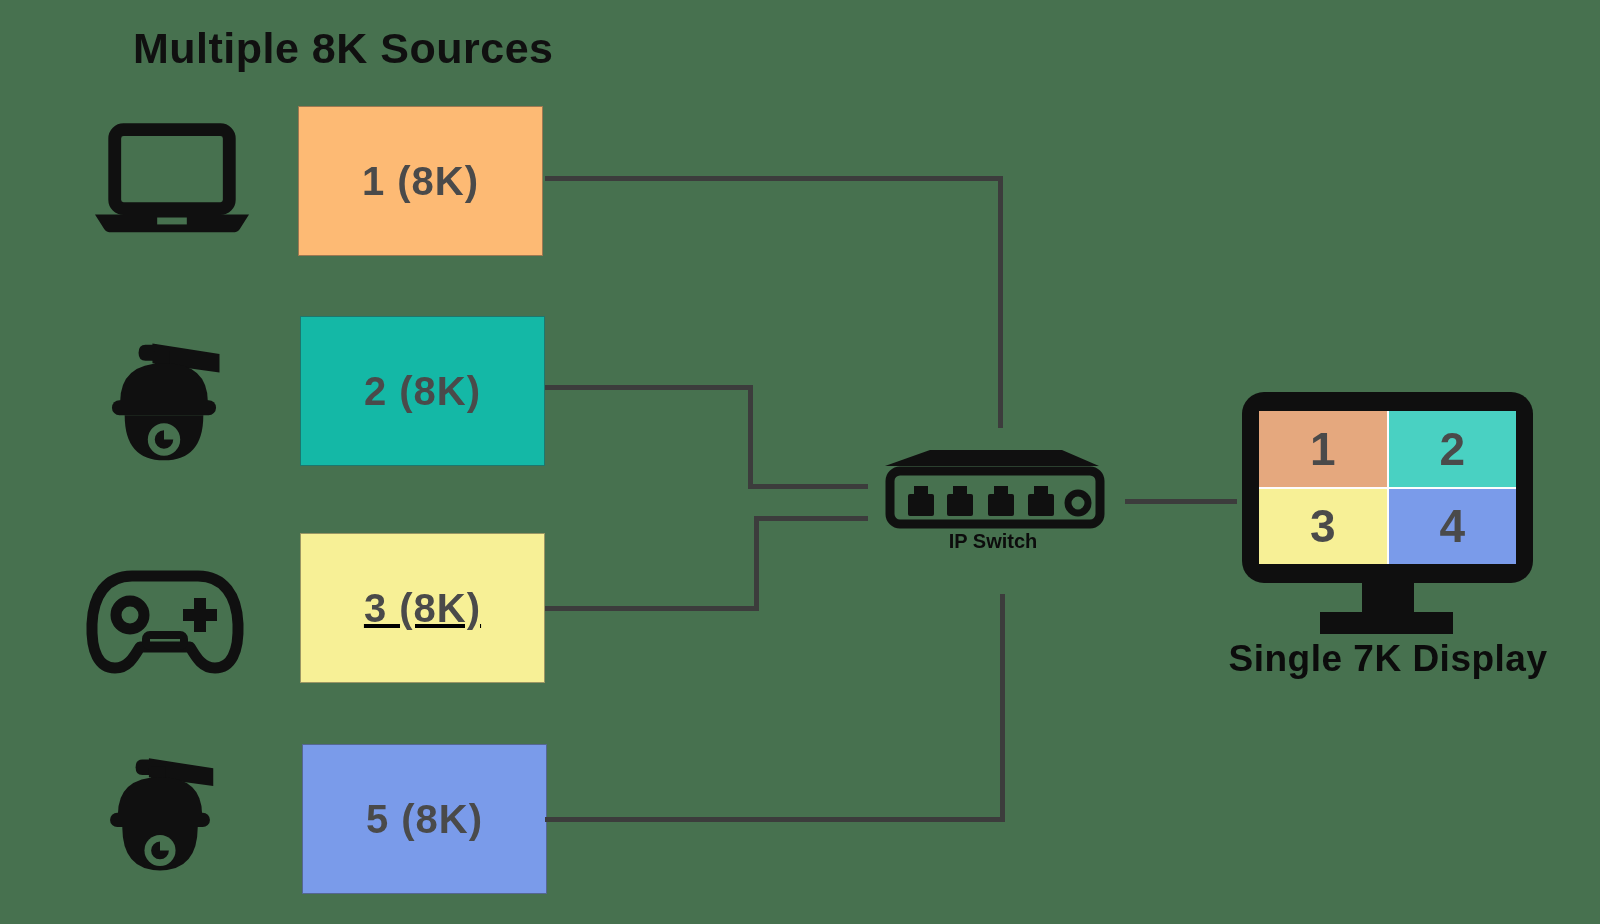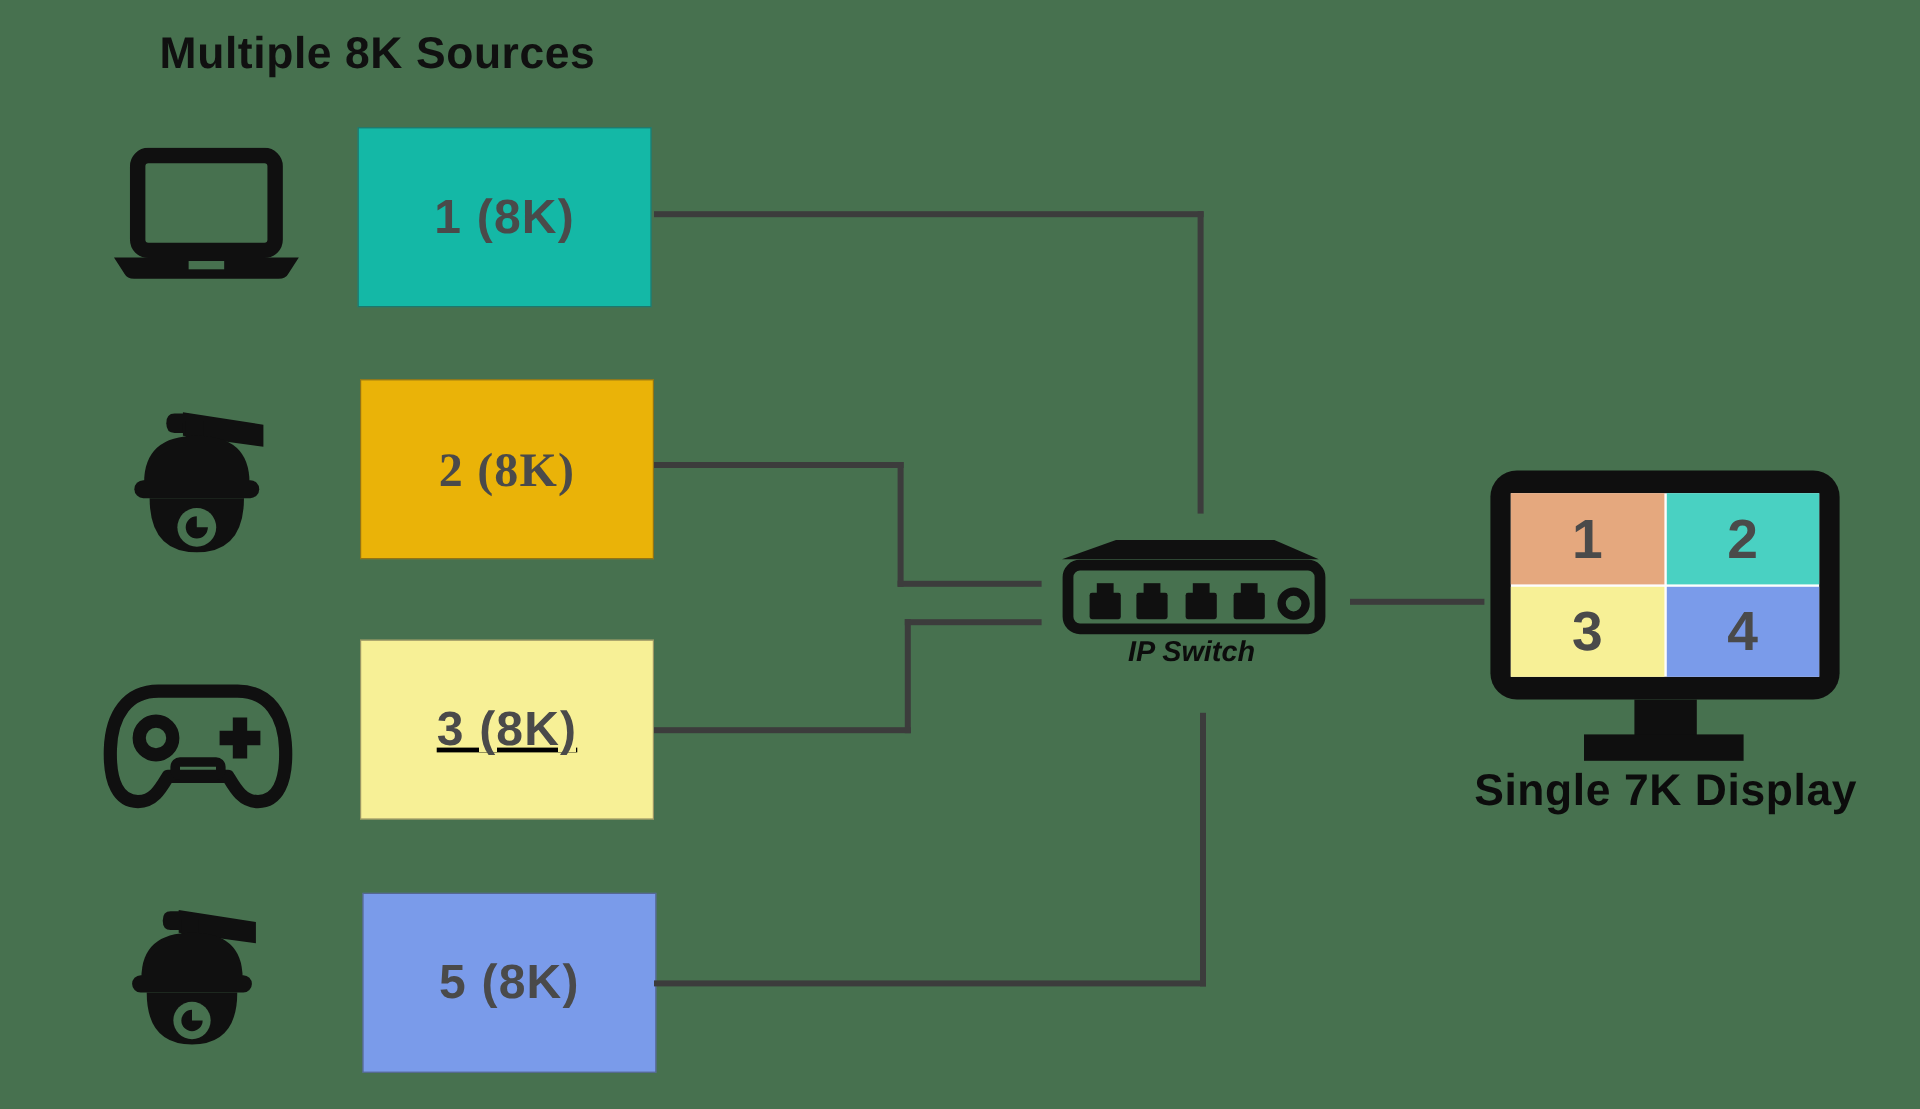--- a/index.html
+++ b/index.html
@@ -1,30 +1,30 @@
 <!DOCTYPE html>
 <html style="--bg: #47714F; --line: #3C3C3C;"><head>
 <meta charset="utf-8">
 <style>
   :root { --bg:#47714F; --line:#3C3C3C; --ink:#101010; }
   html,body{margin:0;padding:0;}
   body{font-family:"Liberation Sans", sans-serif; background:var(--bg);}
   .canvas{position:relative;width:1600px;height:924px;background:var(--bg);overflow:hidden;}
   .abs{position:absolute;}
 
-  .title{font-size:37px;font-weight:800;color:var(--ink);letter-spacing:.5px;white-space:nowrap;}
+  .title{font-size:43px;font-weight:800;color:var(--ink);letter-spacing:.5px;white-space:nowrap;}
 
   .src-box{width:245px;height:150px;display:flex;align-items:center;justify-content:center;
            border:1px solid rgba(40,40,40,.45);box-sizing:border-box;}
   .src-box span{font-size:40px;font-weight:800;letter-spacing:1px;}
 
   .cable{background:var(--line);}
 
   .switch-label,.display-label{font-weight:800;color:var(--ink);text-align:center;white-space:nowrap;}
-  .switch-label{font-size:24px;width:230px;font-style:italic;}
+  .switch-label{font-size:20px;width:230px;}
   .display-label{font-size:37px;width:346px;letter-spacing:.5px;}
 
   .bezel{width:291px;height:191px;background:#0f0f0f;border-radius:22px;}
   .screen{position:absolute;left:17px;top:19px;width:257px;height:153px;background:#fdfdfd;
           display:grid;grid-template-columns:1fr 1fr;grid-template-rows:1fr 1fr;gap:2px;}
   .quad{display:flex;align-items:center;justify-content:center;font-size:46px;font-weight:800;}
   .neck{width:52px;height:31px;background:#0f0f0f;}
   .base{width:133px;height:22px;background:#0f0f0f;}
 
   svg{display:block;}
@@ -72,24 +72,24 @@
       <path d="M40 3 L98 12 L98 28 L40 20 Z" style="fill:var(--ink)"></path>
       <rect x="42" y="10" width="13" height="26" style="fill:var(--ink)"></rect>
       <path d="M12 54 Q12 20 50 20 Q88 20 88 54 Z" style="fill:var(--ink)"></path>
       <rect x="5" y="52" width="90" height="13" rx="6.5" style="fill:var(--ink)"></rect>
       <path d="M16 65 L84 65 Q84 104 50 104 Q16 104 16 65 Z" style="fill:var(--ink)"></path>
       <circle cx="50" cy="86" r="14" style="fill:var(--bg)"></circle>
       <path d="M50 78 A8 8 0 1 0 58 86 L50 86 Z" style="fill:var(--ink)"></path>
     </svg>
   </div>
 
-  <div class="abs src-box" style="left: 298px; top: 106px; background-color: #14b8a6;">
+  <div class="abs src-box" style="left: 298px; top: 106px; background-color: #fdba74;">
     <span style="color: rgb(74, 74, 74);">1 (8K)</span>
   </div>
-  <div class="abs src-box" style="left: 300px; top: 316px; background-color: #eab308; font-family: Liberation Serif, serif;">
+  <div class="abs src-box" style="left: 300px; top: 316px; background-color: #14b8a6;">
     <span style="color: rgb(74, 74, 74);">2 (8K)</span>
   </div>
   <div class="abs src-box" style="left: 300px; top: 533px; background-color: rgb(247, 240, 150); text-decoration: underline;">
     <span style="color: rgb(74, 74, 74);">3 (8K)</span>
   </div>
   <div class="abs src-box" style="left: 302px; top: 744px; background-color: rgb(122, 155, 234);">
     <span style="color: rgb(74, 74, 74);">5 (8K)</span>
   </div>
 
   <div class="abs cable" style="left:545px;top:176px;width:458px;height:5px;"></div>

